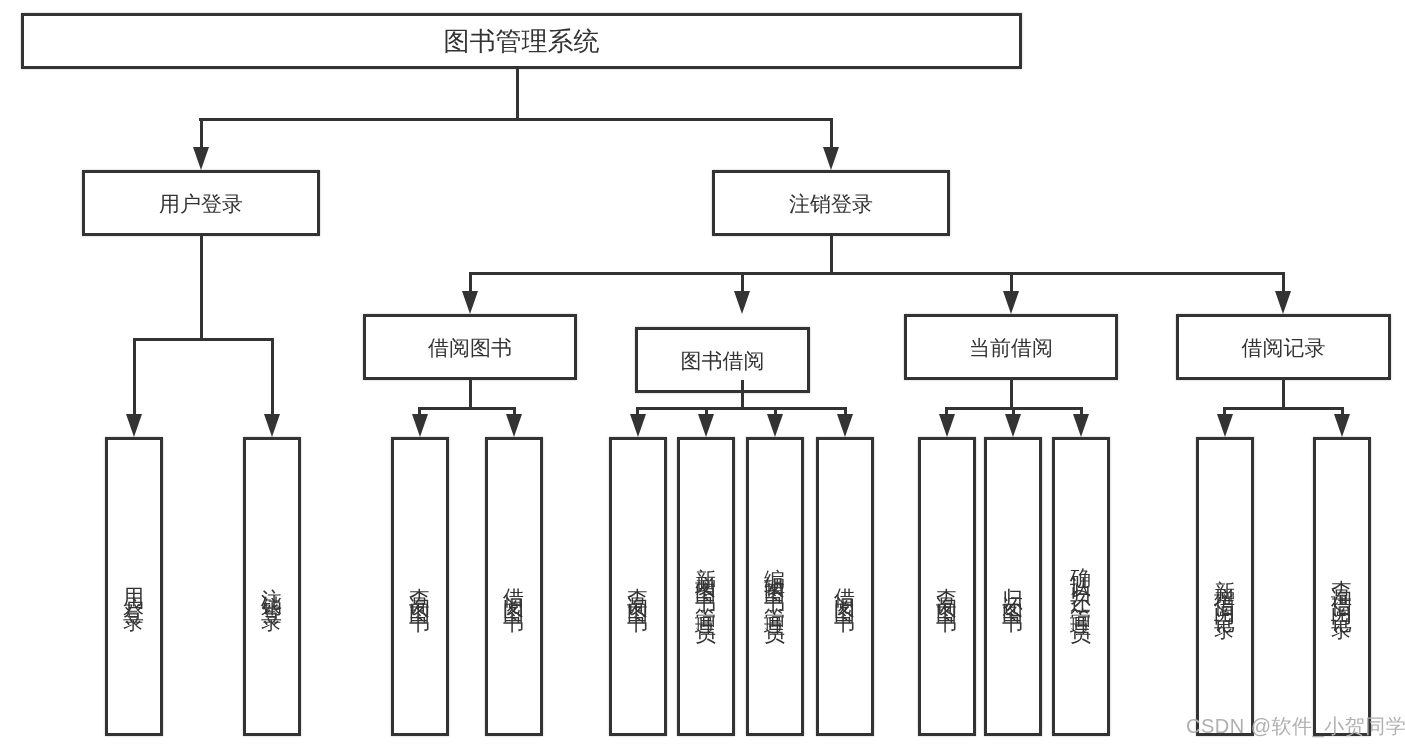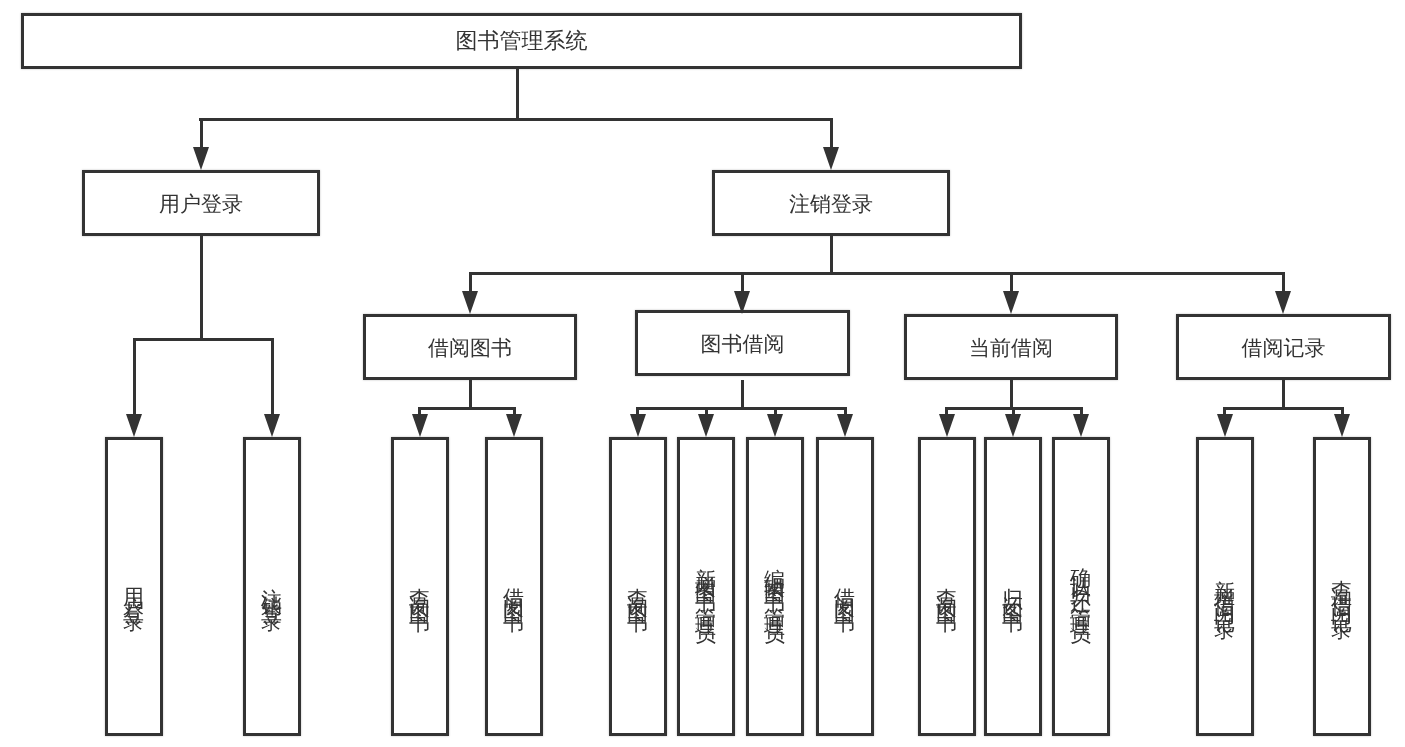--- a/index.html
+++ b/index.html
@@ -25,21 +25,21 @@
     display: flex;
     align-items: center;
     justify-content: center;
   }
   .hlbl {
     font-size: 21px;
     color: #333333;
     white-space: nowrap;
     line-height: 1;
   }
-  .root .hlbl { font-size: 22px; }
+  .root .hlbl { font-size: 26px; }
   .leaf { top: 437px; width: 58px; height: 299px; }
   .vlbl {
     writing-mode: vertical-rl;
     text-orientation: mixed;
     font-size: 21px;
     letter-spacing: 8px;
     color: #333333;
     line-height: 1;
   }
   
@@ -75,21 +75,21 @@
   <div class="box" style="left:82px;top:170px;width:238px;height:66px">
     <span class="hlbl">用户登录</span>
   </div>
   <div class="box" style="left:712px;top:170px;width:238px;height:66px">
     <span class="hlbl">注销登录</span>
   </div>
 
   <div class="box" style="left:363px;top:314px;width:214px;height:66px">
     <span class="hlbl">借阅图书</span>
   </div>
-  <div class="box" style="left:635px;top:310px;width:215px;height:66px">
+  <div class="box" style="left:635px;top:327px;width:175px;height:66px">
     <span class="hlbl">图书借阅</span>
   </div>
   <div class="box" style="left:904px;top:314px;width:214px;height:66px">
     <span class="hlbl">当前借阅</span>
   </div>
   <div class="box" style="left:1176px;top:314px;width:215px;height:66px">
     <span class="hlbl">借阅记录</span>
   </div>
 
   <div class="box leaf" style="left:105px">
@@ -184,14 +184,15 @@
   <div class="arr" style="left:630px;top:414px"></div>
   <div class="arr" style="left:698px;top:414px"></div>
   <div class="arr" style="left:767px;top:414px"></div>
   <div class="arr" style="left:837px;top:414px"></div>
   <div class="arr" style="left:939px;top:414px"></div>
   <div class="arr" style="left:1005px;top:414px"></div>
   <div class="arr" style="left:1073px;top:414px"></div>
   <div class="arr" style="left:1217px;top:414px"></div>
   <div class="arr" style="left:1334px;top:414px"></div>
 
+  <div class="watermark">CSDN @软件_小贺同学</div>
 
 </div>
 
 </body></html>

